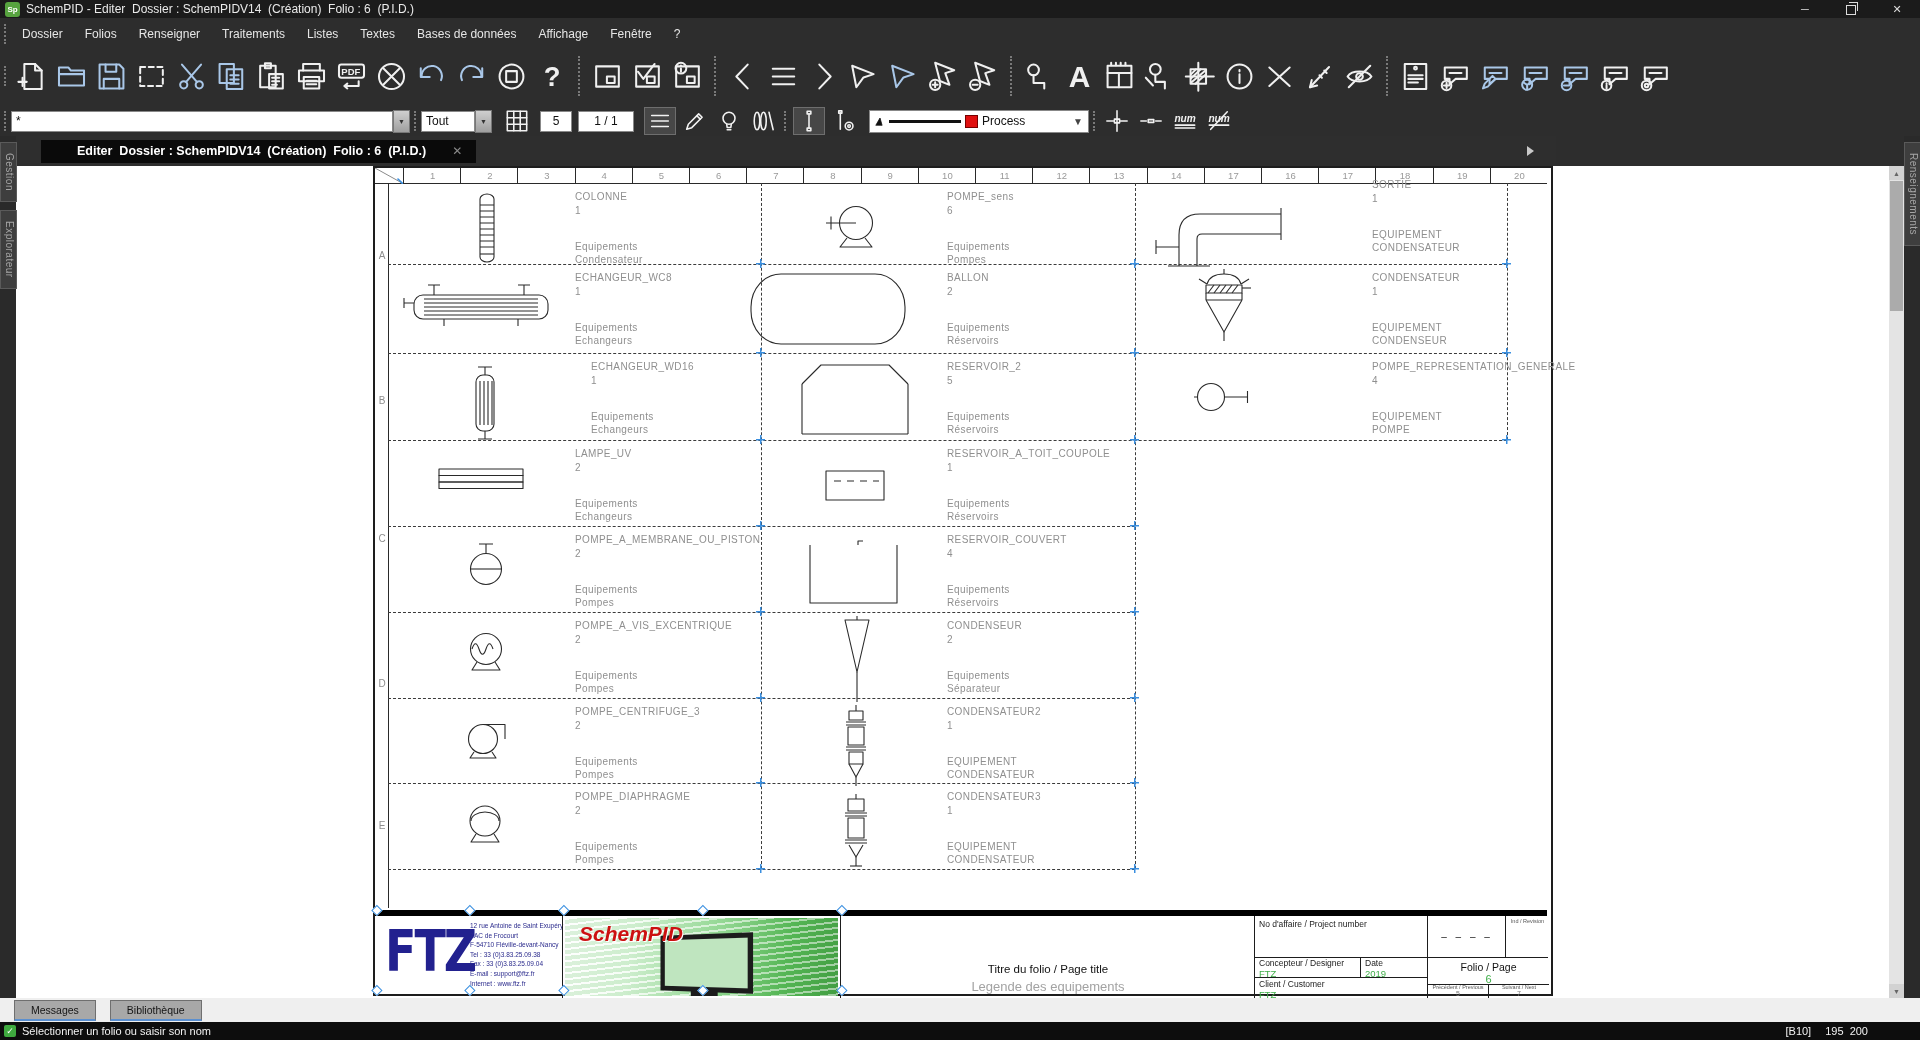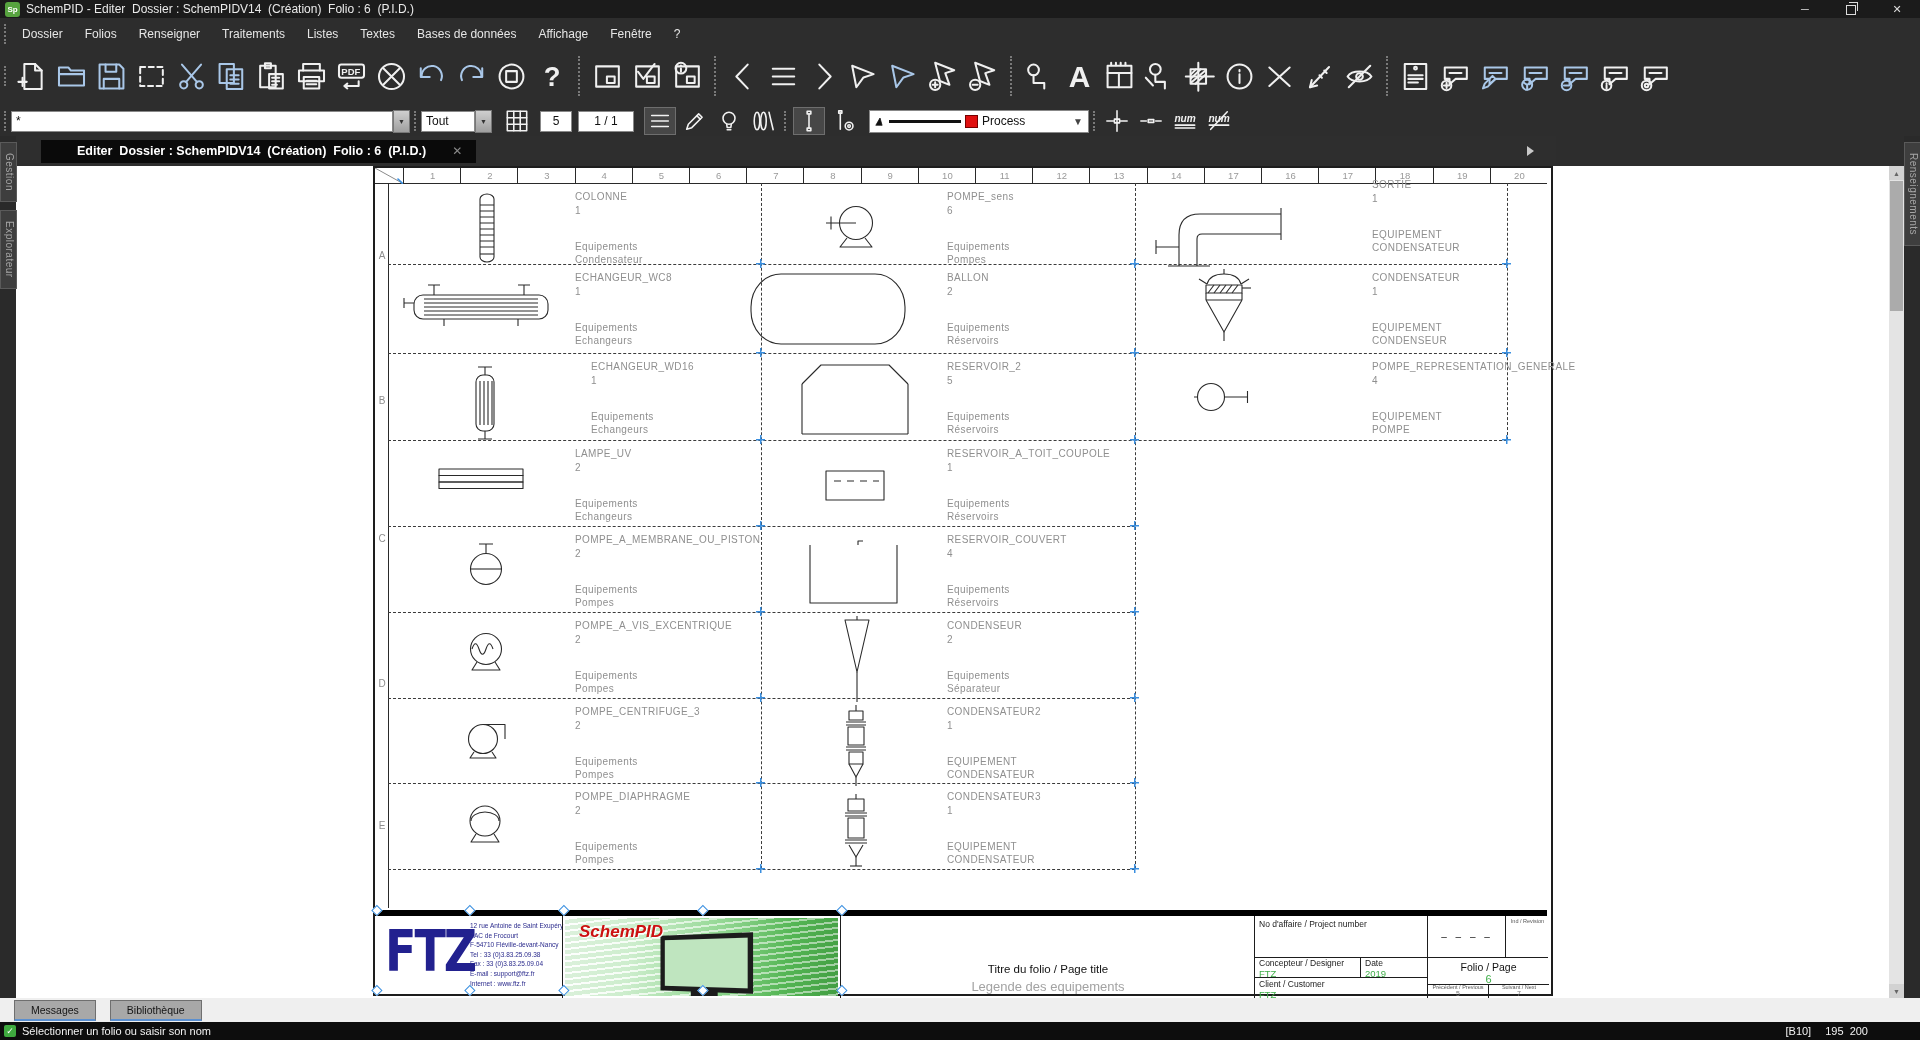--- a/index.html
+++ b/index.html
@@ -80,21 +80,21 @@
   .corner-diag{position:absolute;left:0;top:0}
   
   #tb{position:absolute;left:0;top:742px;width:1172px;height:82px;border-top:6px solid #000000;font-size:10px;color:#222}
   .tbcell{position:absolute;border-left:1.5px solid #1d1d1d;box-sizing:border-box;height:82px;top:0}
   #ftz-logo{position:absolute;left:10px;top:8px;font-size:46px;font-weight:900;color:#22218f;
             letter-spacing:-2px;transform:scaleY(1.25);font-family:"DejaVu Sans",sans-serif}
   #ftz-addr{position:absolute;left:95px;top:5px;color:#2a2a8c;font-size:6.5px;line-height:9.6px;white-space:nowrap}
   #banner{position:absolute;left:2px;top:2px;right:2px;bottom:2px;
           background:linear-gradient(100deg,#ffffff 0%,#eafaea 25%,#9ddd9d 55%,#49b049 80%,#2f8f2f 100%);overflow:hidden}
   #banner .streaks{position:absolute;inset:0;background:repeating-linear-gradient(173deg,rgba(255,255,255,.55) 0 2px,rgba(120,200,120,.25) 2px 6px)}
-  #banner .brand{position:absolute;left:14px;top:4px;color:#cc1111;font-weight:bold;font-size:17px;font-style:italic;
+  #banner .brand{position:absolute;left:14px;top:4px;color:#cc1111;font-weight:bold;font-size:21px;font-style:italic;
                  text-shadow:1px 1px 0 #fff}
   #banner .monitor{position:absolute;right:86px;top:16px;width:96px;height:58px;background:#1c1c1c;
                    transform:perspective(220px) rotateY(-16deg)}
   #banner .monitor .scr{position:absolute;inset:5px;background:#bfe5bf}
   #banner .monitor .foot{position:absolute;left:34px;bottom:-7px;width:28px;height:7px;background:#1c1c1c}
   .diam{position:absolute;width:6px;height:6px;background:#fff;border:1px solid #3a8fe0;transform:rotate(45deg) translate(-4px,-1px)}
   .tb-label{font-size:11.5px;color:#111;text-align:center}
   .tb-green{color:#3fae49;font-size:12.5px;text-align:center}
   .tb-gray{color:#a3a3a3;font-size:13px;text-align:center}
   .mini-label{font-size:8.5px;color:#222}

